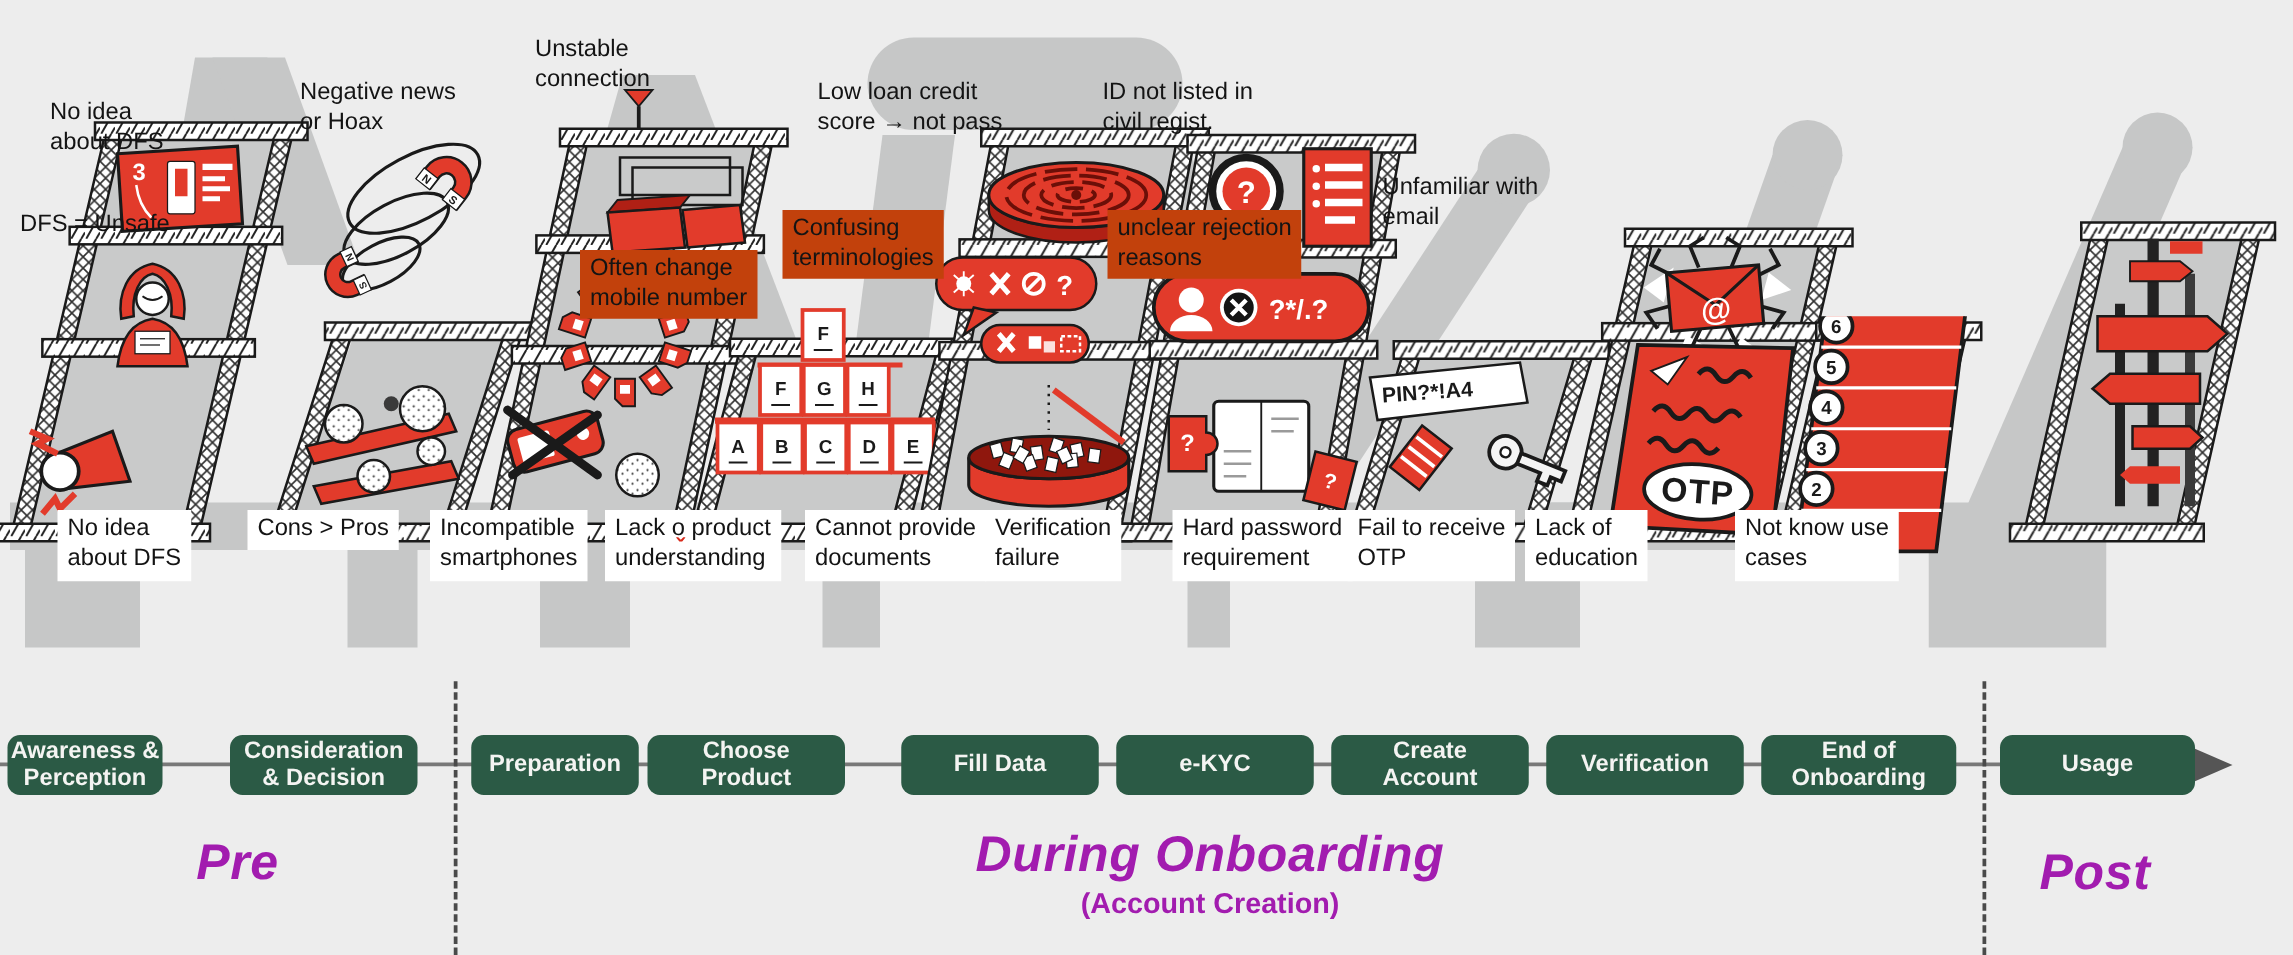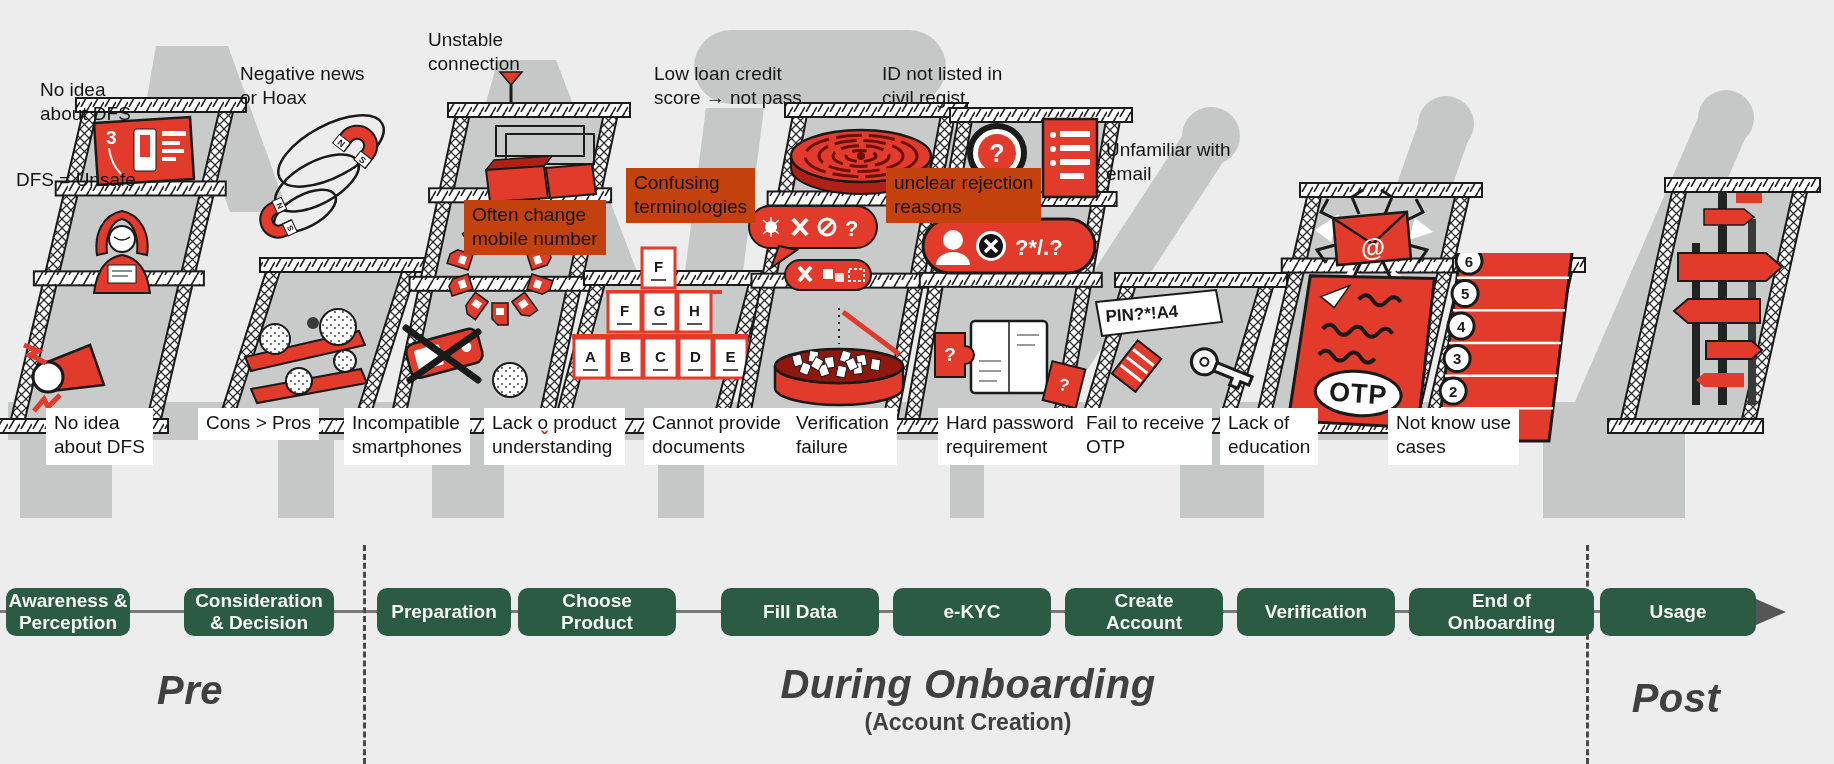--- a/index.html
+++ b/index.html
@@ -13,21 +13,21 @@
   .bottomlabel{position:absolute;z-index:4;font-size:19px;line-height:1.28;color:#141414;
     white-space:pre-line;background:#fff;padding:3px 8px 5px 8px;}
   .insert-mark{position:absolute;z-index:5;color:#d8291a;font-size:20px;font-weight:bold;line-height:1;}
   .stage{position:absolute;z-index:3;height:48px;border-radius:10px;background:#2b5a45;
     color:#f4f4f2;display:flex;align-items:center;justify-content:center;text-align:center;
     font-size:19px;font-weight:bold;line-height:1.15;white-space:pre-line;top:588px;}
   .tl-line{position:absolute;z-index:1;left:0;top:610px;height:3px;width:1758px;background:#787878;}
   .tl-arrow{position:absolute;z-index:1;left:1756px;top:599px;width:0;height:0;
     border-left:30px solid #555;border-top:13px solid transparent;border-bottom:13px solid transparent;}
   .dashline{position:absolute;z-index:2;top:545px;height:219px;width:0;border-left:3px dashed #4a4a4a;}
-  .phase{position:absolute;z-index:4;text-align:center;color:#404040;}
+  .phase{position:absolute;z-index:4;text-align:center;color:#a21caf;}
   .phase-title{font-size:40px;font-weight:bold;font-style:italic;letter-spacing:.5px;}
   .phase-sub{font-size:23px;font-weight:bold;margin-top:2px;}
   .band,.foot{position:absolute;z-index:0;background:#c6c7c7;}
 </style>
 </head>
 <body>
 
 <svg width="0" height="0" style="position:absolute">
   <defs>
     <pattern id="truss" width="9" height="9" patternUnits="userSpaceOnUse">
@@ -586,21 +586,21 @@
       <div class="stage" style="left: 184px; width: 150px;">Consideration
 &amp; Decision</div>
       <div class="stage" style="left: 377px; width: 134px;">Preparation</div>
       <div class="stage" style="left: 518px; width: 158px;">Choose
 Product</div>
       <div class="stage" style="left: 721px; width: 158px;">Fill Data</div>
       <div class="stage" style="left: 893px; width: 158px;">e-KYC</div>
       <div class="stage" style="left: 1065px; width: 158px;">Create
 Account</div>
       <div class="stage" style="left: 1237px; width: 158px;">Verification</div>
-      <div class="stage" style="left: 1409px; width: 185px;">End of
+      <div class="stage" style="left: 1409px; width: 156px;">End of
 Onboarding</div>
       <div class="stage" style="left: 1600px; width: 156px;">Usage</div>
     </div>
 
   <div class="dashline" style="left:363px"></div>
   <div class="dashline" style="left:1586px"></div>
 
   <div class="phase" style="left:100px;top:668px;width:180px">
     <div class="phase-title">Pre</div>
   </div>

